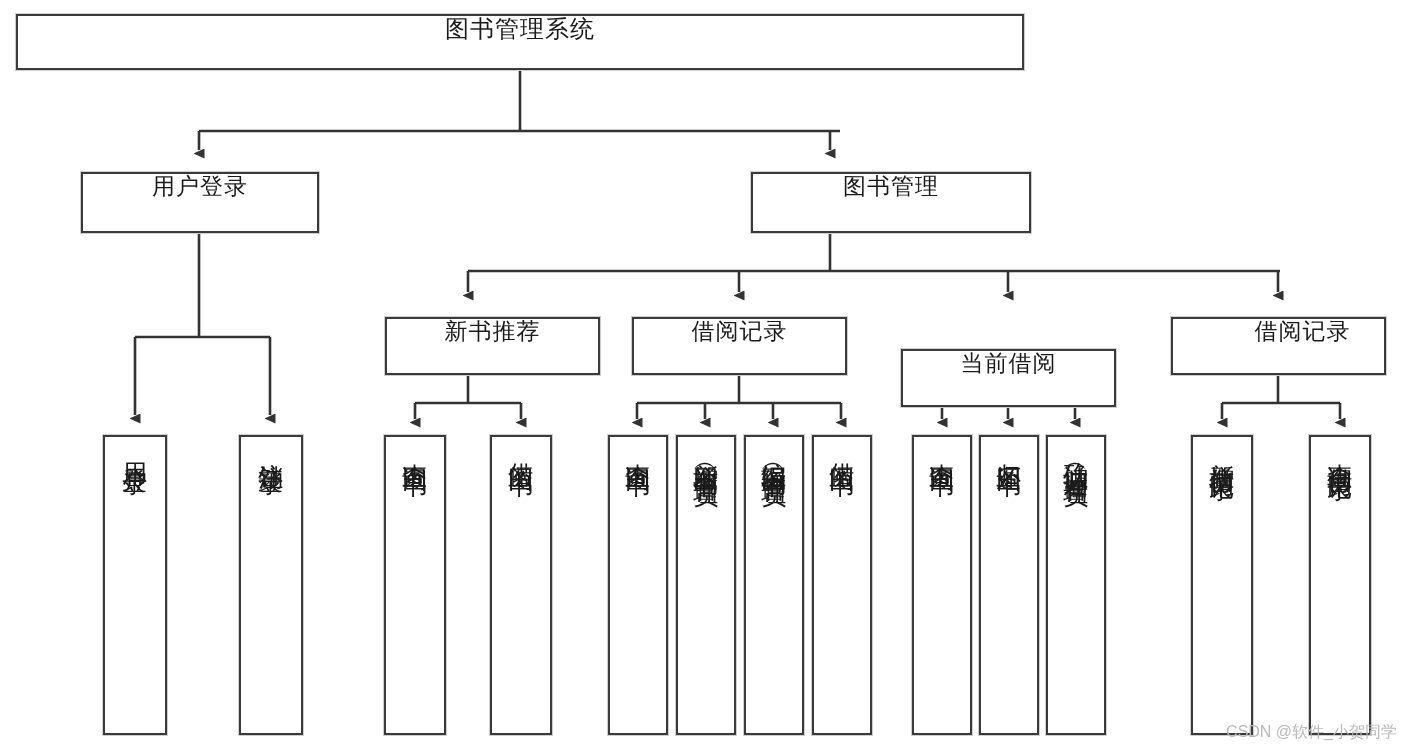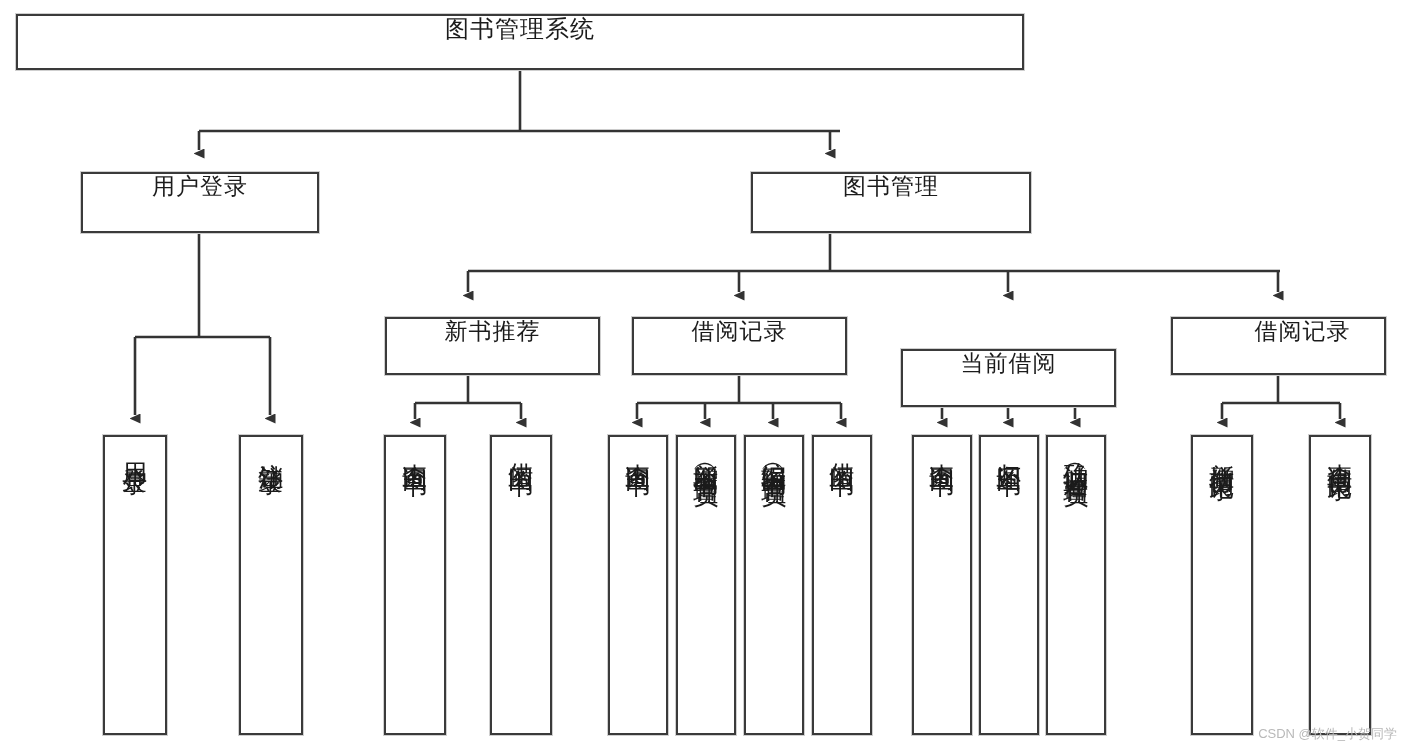--- a/index.html
+++ b/index.html
@@ -55,21 +55,21 @@
     font-size:25px;
     line-height:1.05;
     letter-spacing:3px;
     white-space:nowrap;
   }
   
   #watermark{
     position:absolute;
     right:8px;
     bottom:4px;
-    font-size:13px;
+    font-size:16px;
     color:#b9b9b9;
     z-index:5;
     white-space:nowrap;
     font-family:"Liberation Sans","DejaVu Sans",sans-serif;
   }
 </style>
 </head>
 <body>
 
 <div id="diagram-root">

